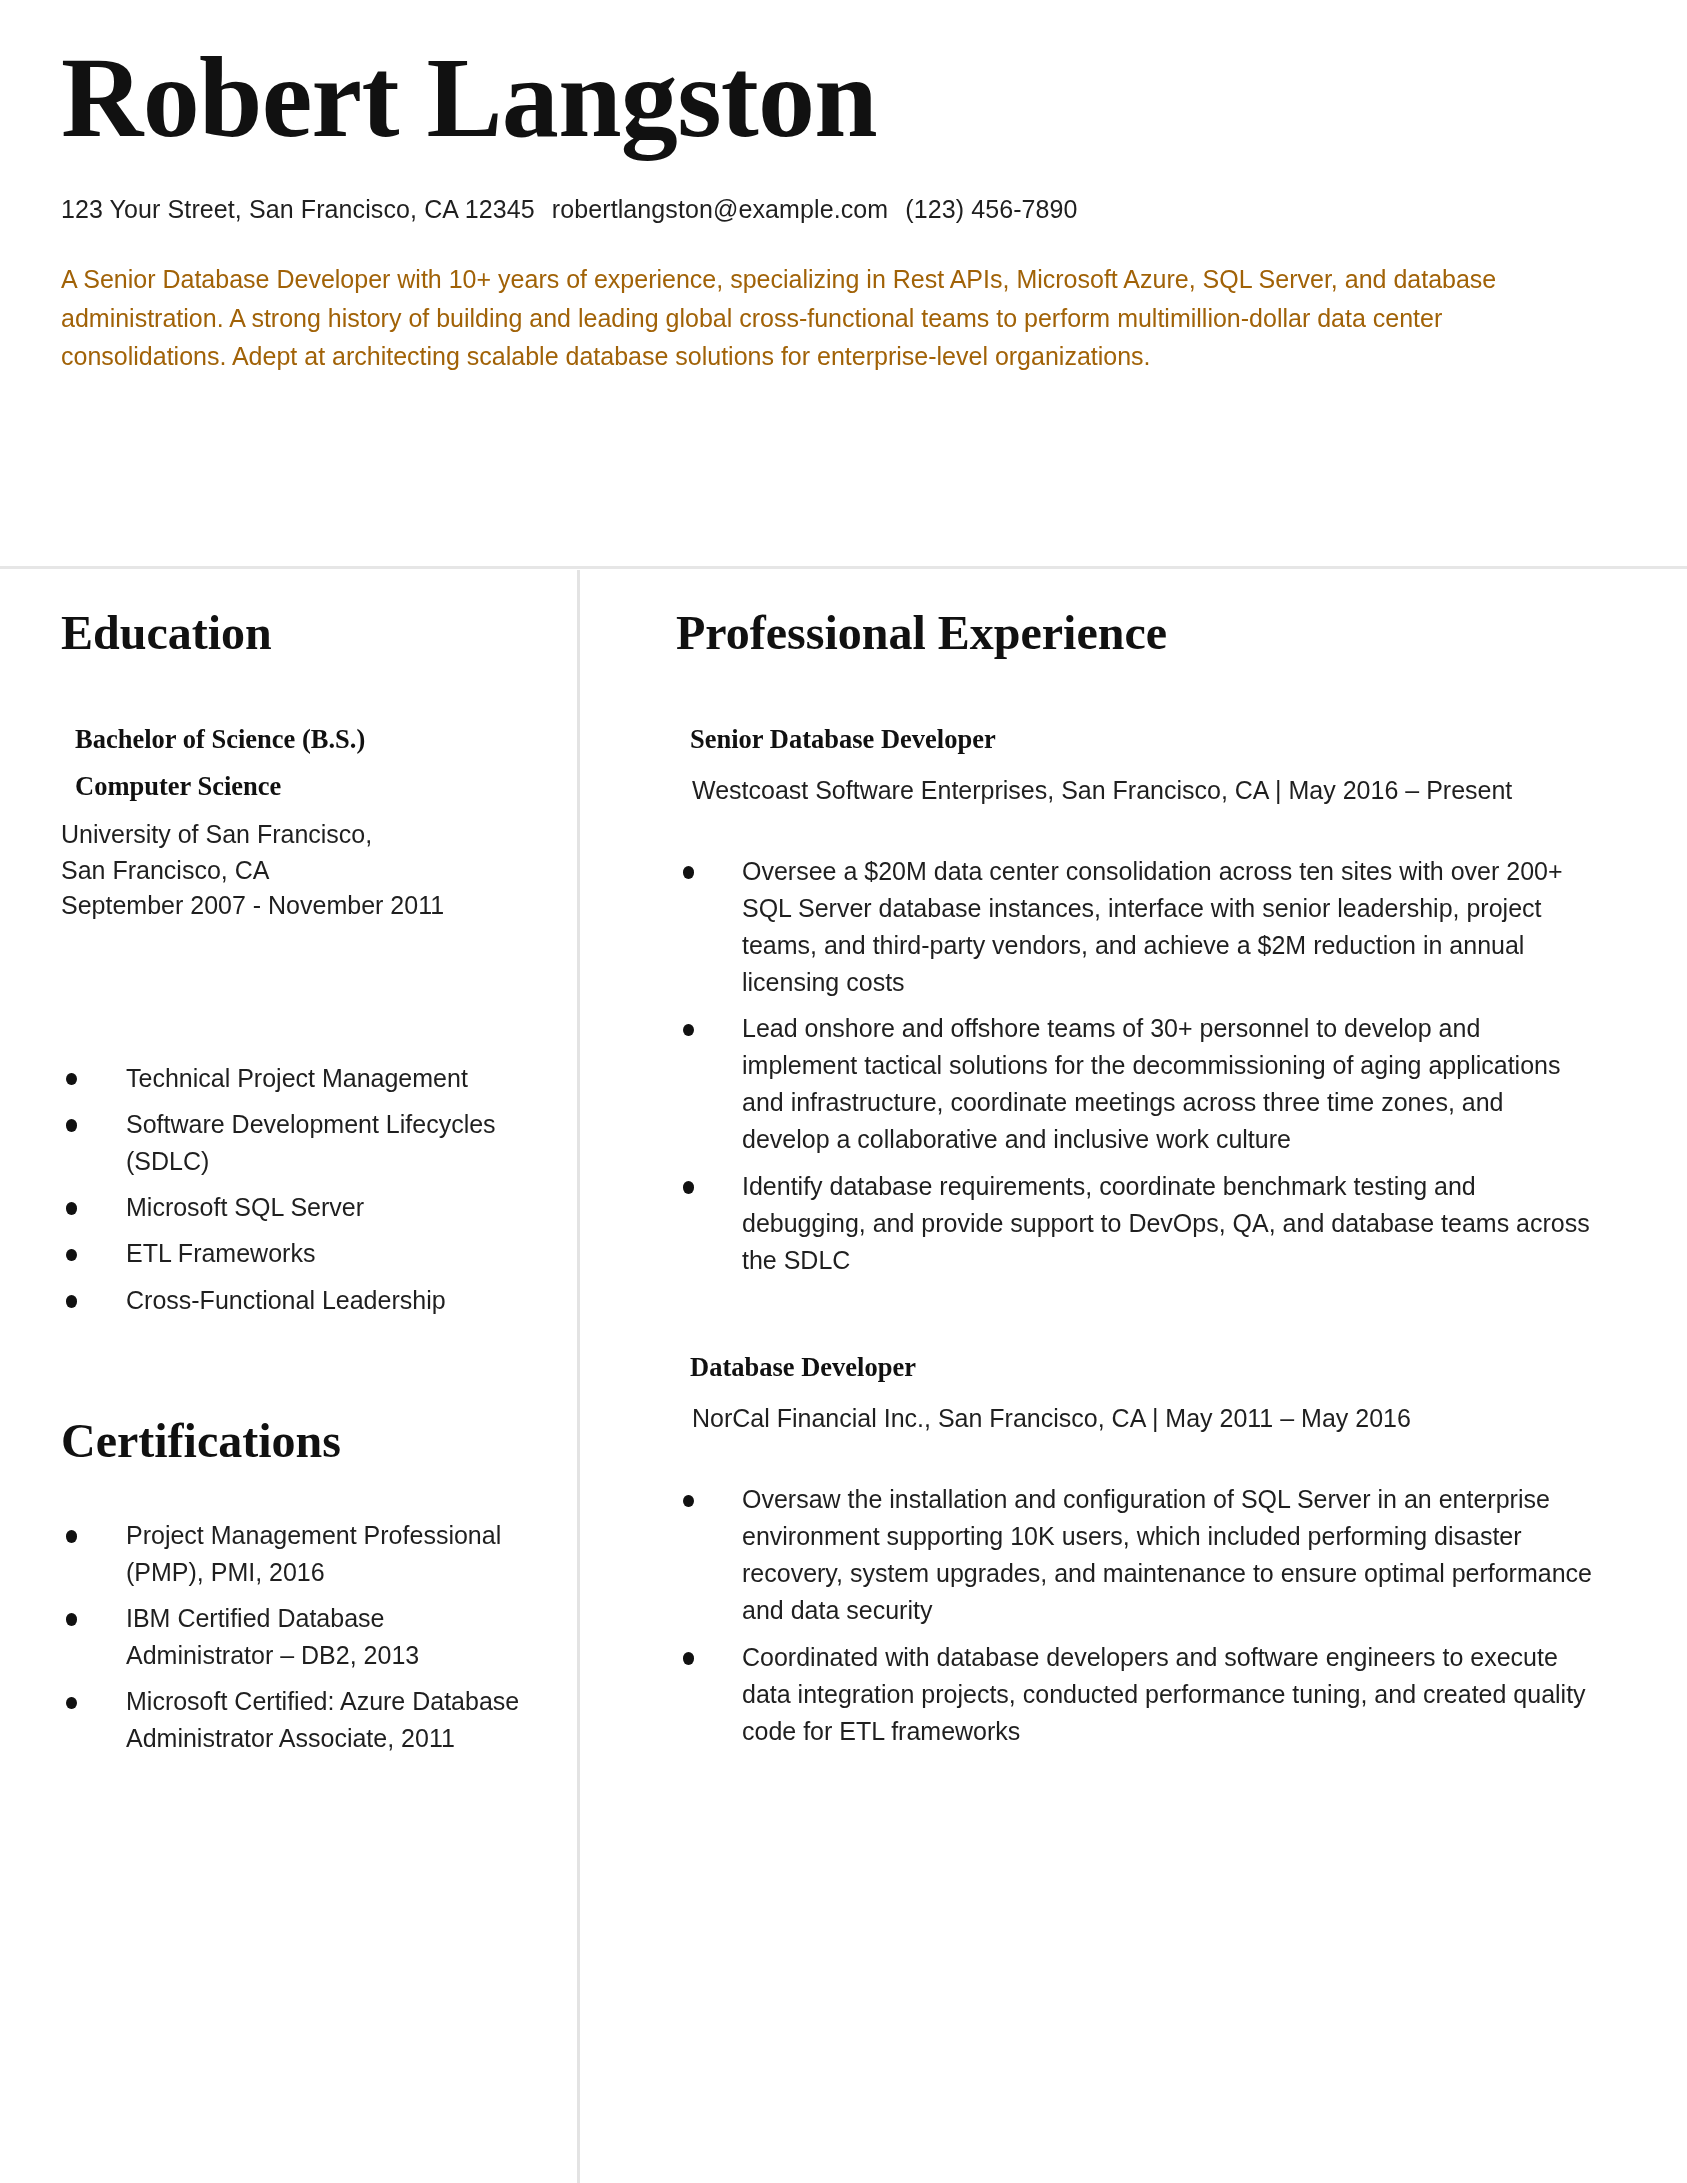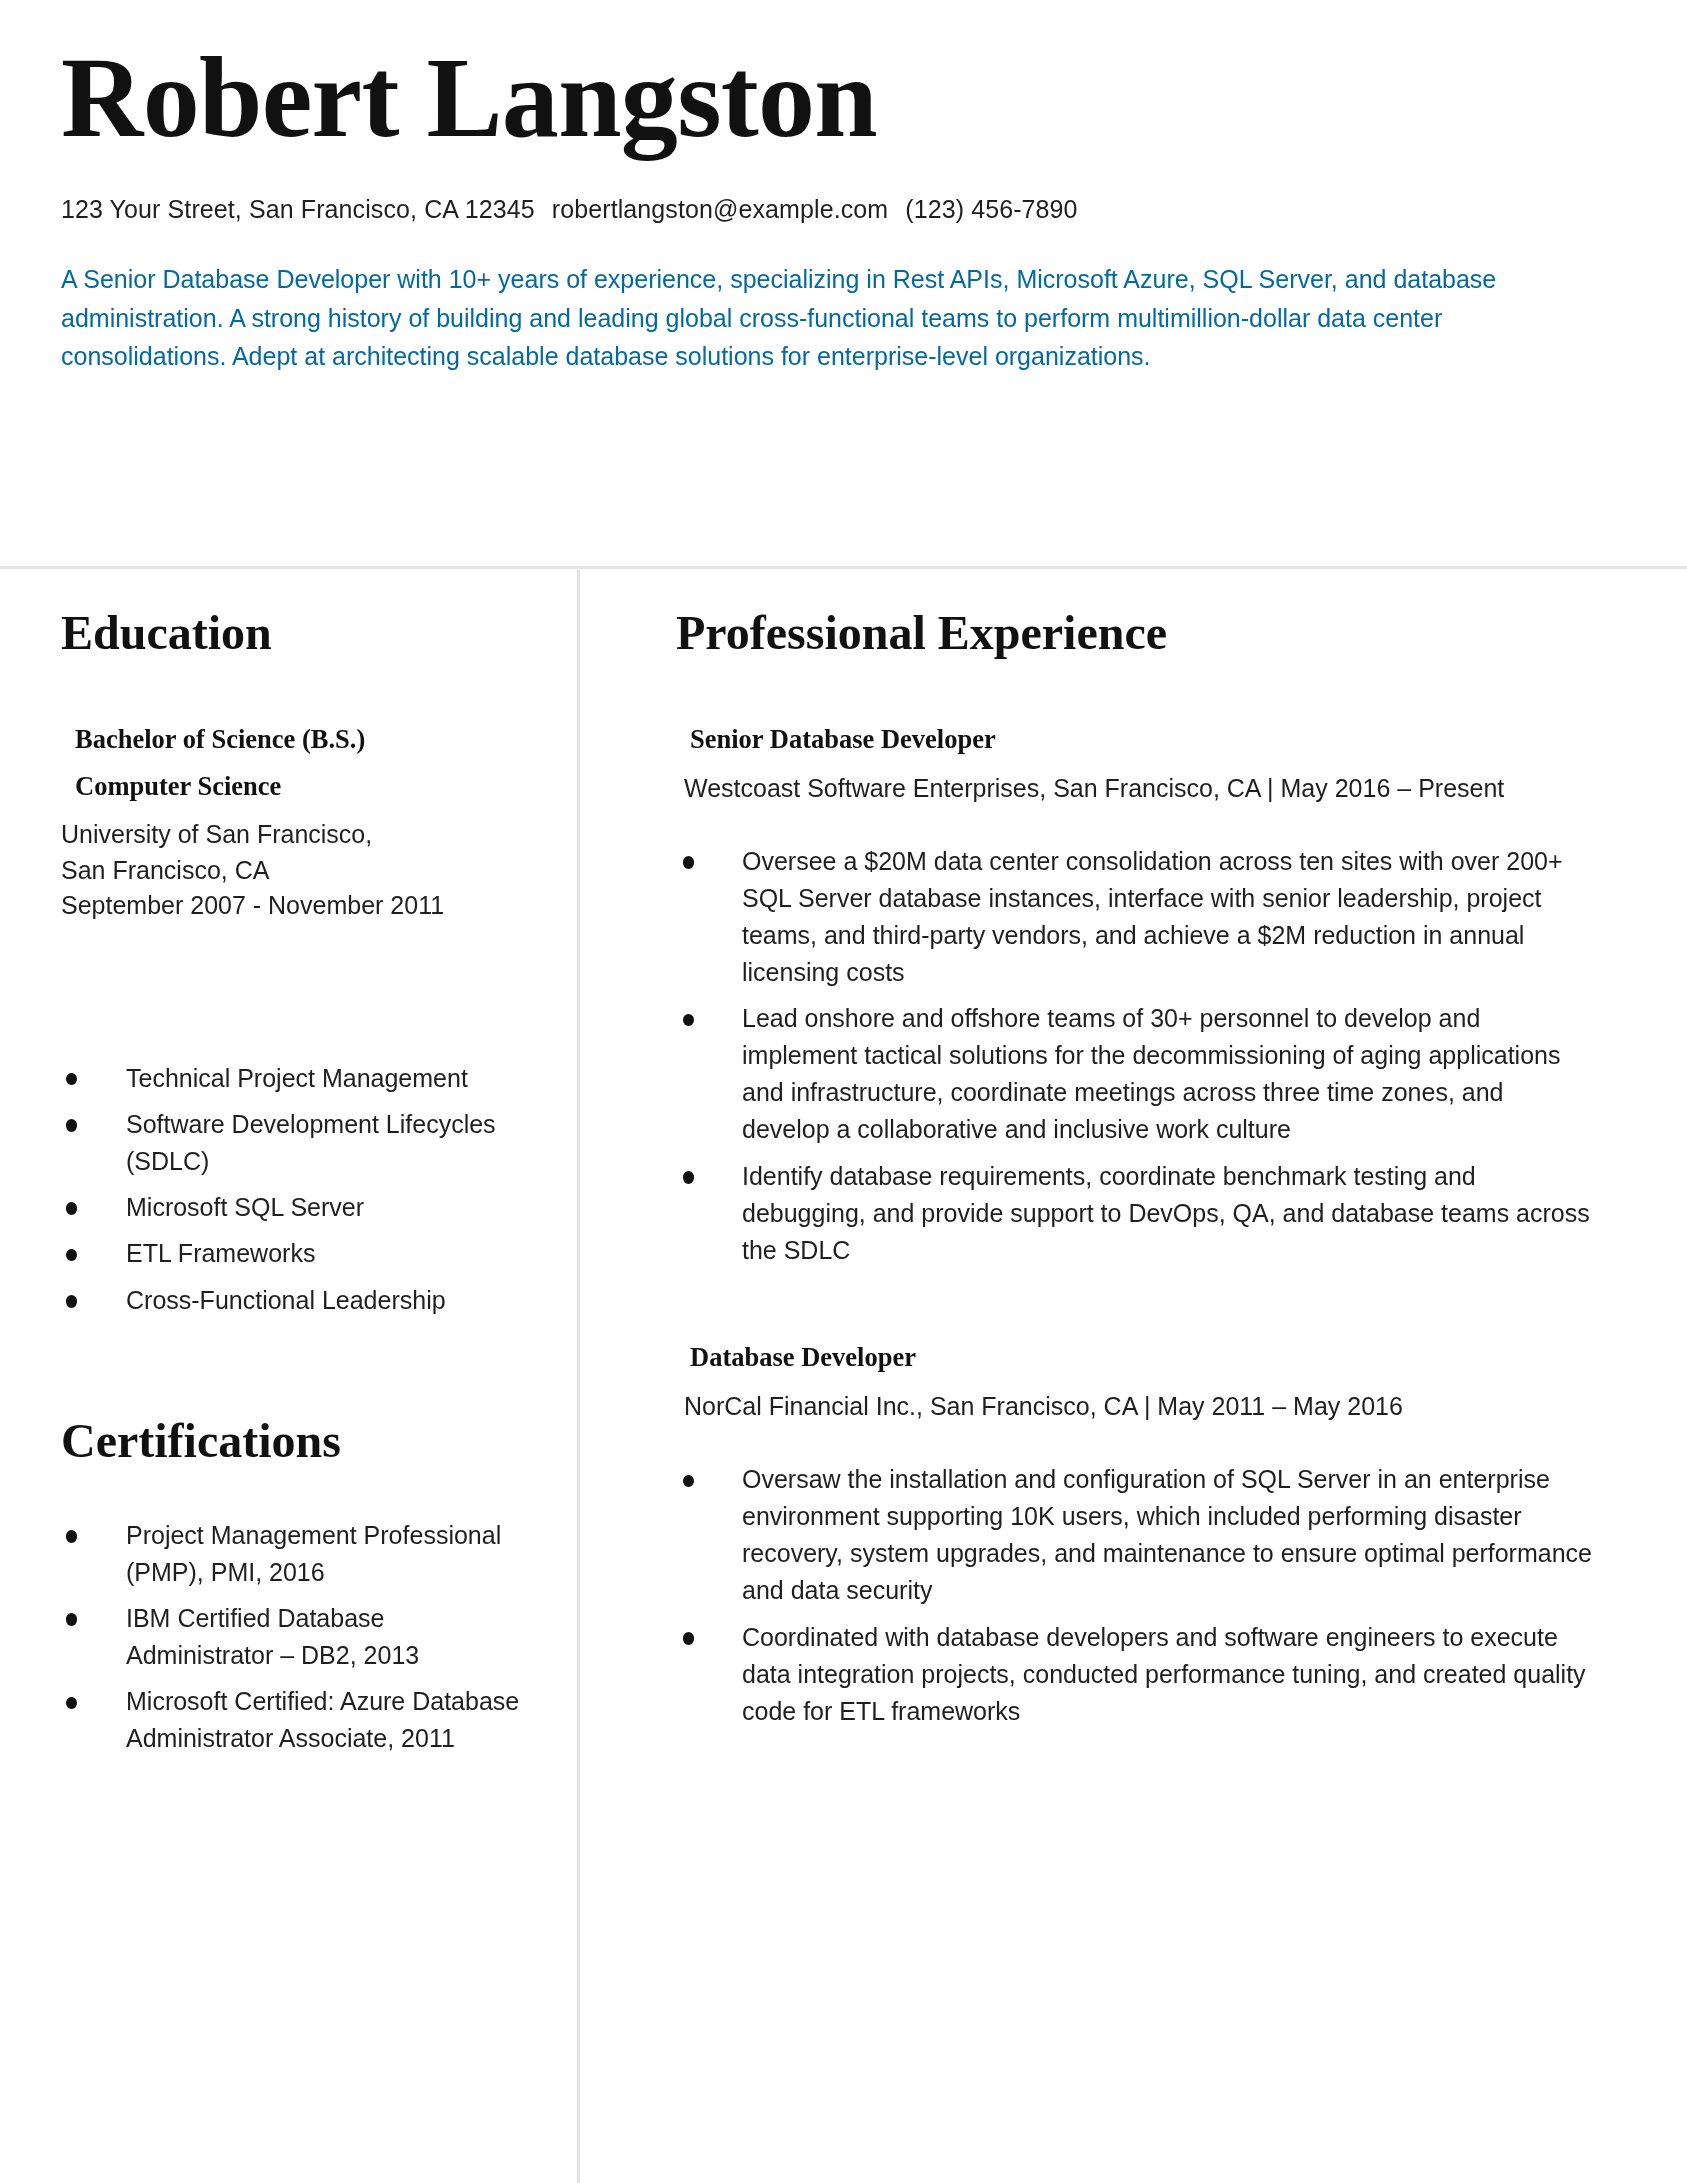--- a/index.html
+++ b/index.html
@@ -46,21 +46,21 @@
     white-space: nowrap;
   }
   .contact-sep {
     display: inline-block;
     width: 17px;
   }
   .summary {
     margin-top: 34px;
     font-size: 25px;
     line-height: 1.55;
-    color: #0369a1;
+    color: #a16207;
     width: 1515px;
     text-align: left;
   }
 
   
   .h-divider {
     position: absolute;
     left: 0;
     top: 566px;
     width: 1687px;
@@ -110,21 +110,21 @@
     font-weight: bold;
     font-size: 26.5px;
     line-height: 1.25;
     color: #111111;
     margin: 14px;
   }
   .entry-sub {
     font-size: 25px;
     line-height: 1.45;
     color: #1f1f1f;
-    margin: 8px;
+    margin: 16px;
   }
   .entry-meta {
     font-size: 25px;
     line-height: 1.42;
     color: #1f1f1f;
     margin: 0;
   }
 
   
   ul.bullets {

